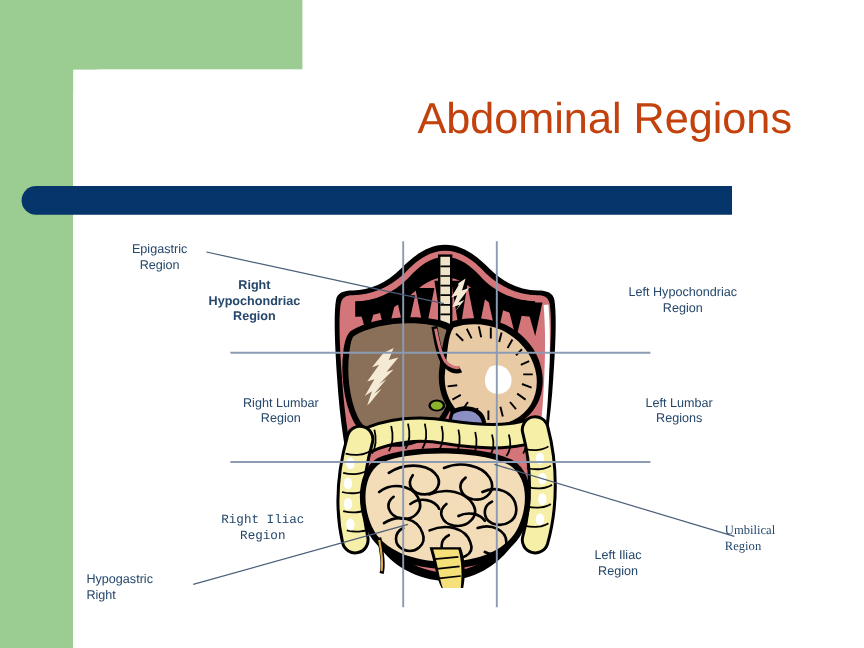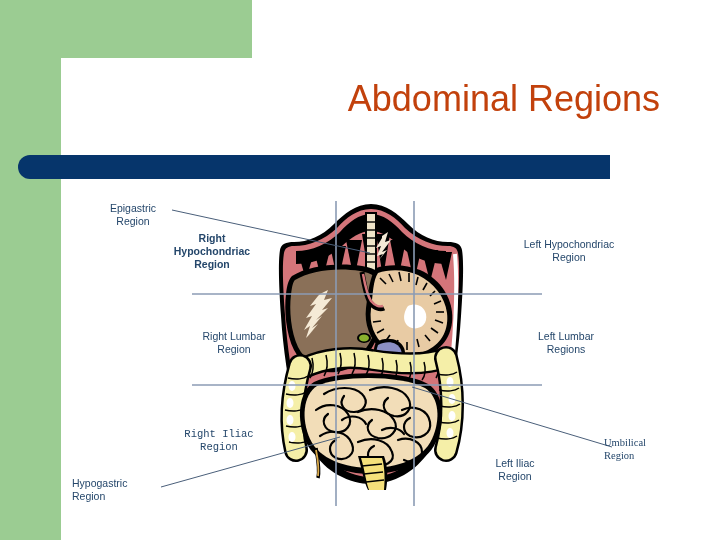--- a/index.html
+++ b/index.html
@@ -315,15 +315,15 @@
   <div class="label" style="left:164px; top:428px; width:110px;font-family:Liberation Mono, monospace;">Right Iliac
 Region</div>
 
   <div class="label" style="left:462px; top:457px; width:106px;">Left Iliac
 Region</div>
 
   <div class="label" style="left:604px; top:436px; width:88px; text-align:left;font-family:Liberation Serif, serif;">Umbilical
 Region</div>
 
   <div class="label" style="left:72px; top:477px; width:92px; text-align:left;">Hypogastric
-Region</div>
+Right</div>
 
 </div>
 
 </body></html>

